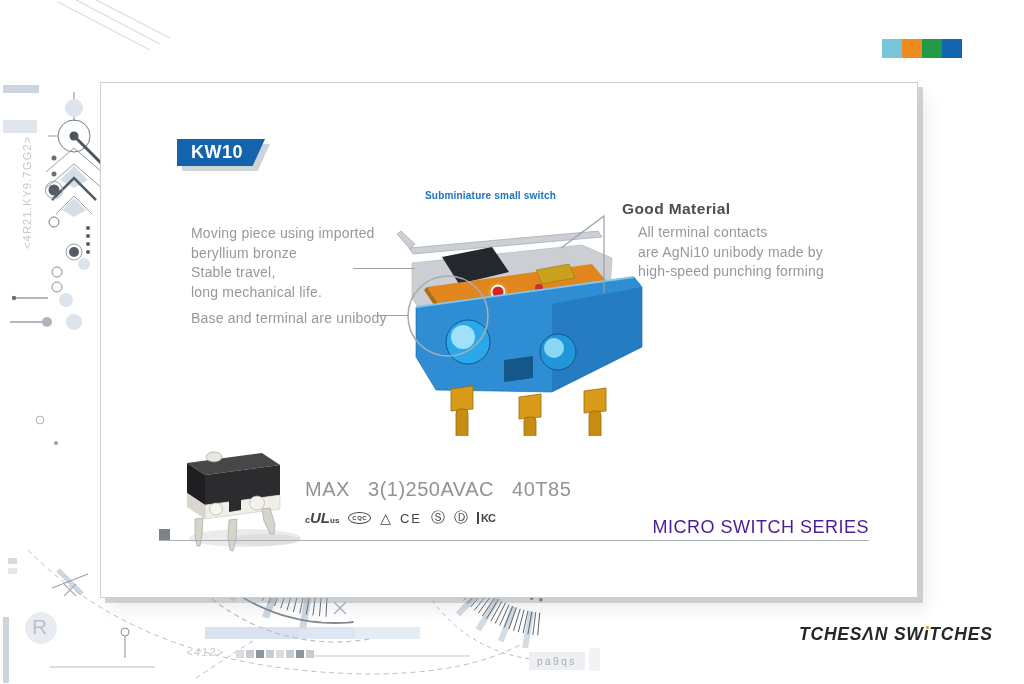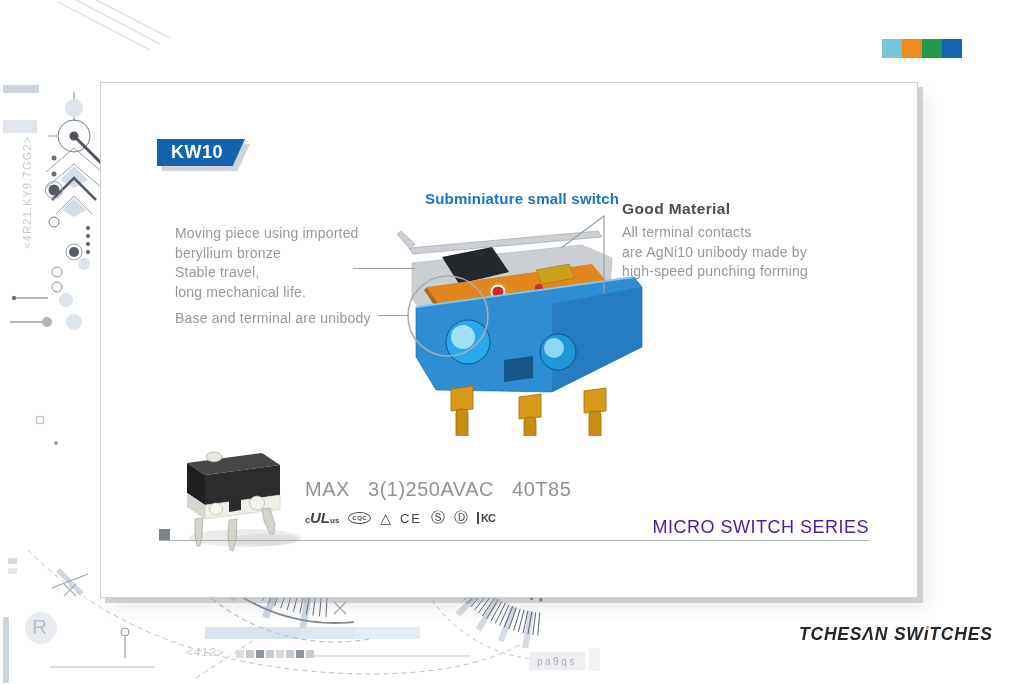--- a/index.html
+++ b/index.html
@@ -22,30 +22,30 @@
   .tag-box2{position:absolute;left:589px;top:648px;width:11px;height:23px;background:#f1f3f5;}
 
   
   .swatches{position:absolute;left:882px;top:39px;display:flex;}
   .swatches span{width:20px;height:19px;display:block;}
 
   
   .card{position:absolute;left:100px;top:82px;width:816px;height:514px;background:#ffffff;
         border:1px solid #cbced2;box-shadow:5px 5px 0 rgba(158,164,170,.45),10px 12px 16px rgba(0,0,0,.07);}
 
-  .badge-wrap{position:absolute;left:56px;top:56px;width:94px;height:31px;}
+  .badge-wrap{position:absolute;left:76px;top:56px;width:94px;height:31px;}
   .badge-shadow{position:absolute;left:5px;top:5px;width:88px;height:27px;background:#cfd4d9;
         clip-path:polygon(0 0,100% 0,86% 100%,0 100%);}
   .badge{position:absolute;left:0;top:0;width:88px;height:27px;background:#1464ad;color:#ffffff;
         clip-path:polygon(0 0,100% 0,86% 100%,0 100%);
         font-weight:bold;font-size:18px;letter-spacing:.5px;display:flex;align-items:center;padding-left:14px;box-sizing:border-box;}
 
-  .subtitle{position:absolute;left:324px;top:107px;color:#1b74c2;font-size:15px;font-weight:bold;letter-spacing:.2px;}
+  .subtitle{position:absolute;left:324px;top:107px;color:#1b74c2;font-size:10px;font-weight:bold;letter-spacing:.2px;}
   .gm-title{position:absolute;left:521px;top:117px;color:#4d4d4d;font-size:15.5px;font-weight:bold;letter-spacing:.4px;}
-  .note{position:absolute;color:#94999e;font-size:14px;line-height:19.5px;letter-spacing:.2px;}
+  .note{position:absolute;color:#94999e;font-size:14px;line-height:19.5px;letter-spacing:.2px;margin-left:16px;}
   .gm-note{left:521px;top:140px;}
   .left-note1{left:74px;top:141px;}
   .left-note2{left:74px;top:226px;}
   .right-note2{left:519px;top:264px;}
 
   .callout{position:absolute;height:1px;background:#9aa0a6;}
   .callout1{left:252px;top:185px;width:62px;}
   .callout2{left:277px;top:232px;width:31px;}
 
   .product{position:absolute;left:285px;top:128px;}

